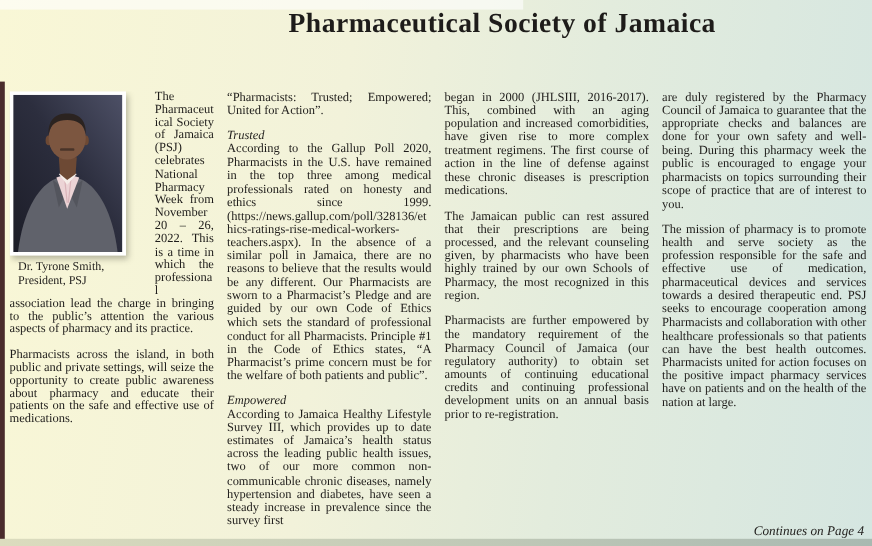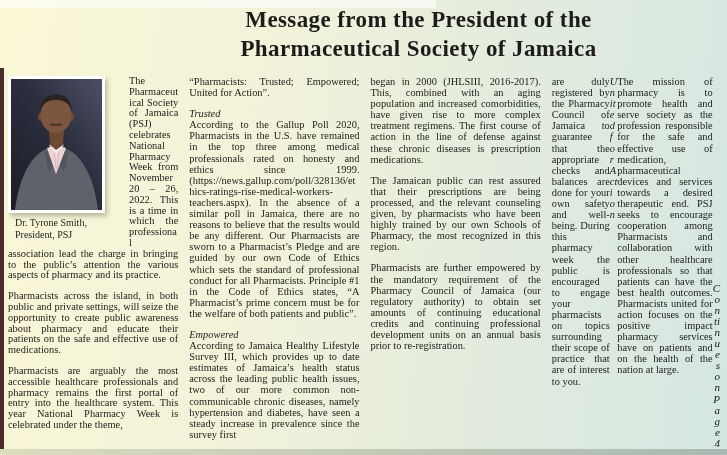--- a/index.html
+++ b/index.html
@@ -23,34 +23,33 @@
     text-align:justify; }
   .col-1 { line-height:10.8px; }
   .col p { margin:0 0 10px; overflow-wrap:anywhere; }
   .col p.subhead { margin:0;font-style:italic; }
   .photo-block { float:left; width:114px; margin:0 7px 2px 0; }
   .photo-frame { background:#ffffff; padding:3px; width:91px;
     box-shadow:2px 3px 5px rgba(60,60,50,.35); }
   .photo-frame svg { display:block; }
   .caption { font-size:10px; line-height:12px; margin:4px 0 0 7px;
     text-align:left; }
-  .col-4 { display:flex; flex-direction:row; }
+  .col-4 { display:flex; flex-direction:column; }
   .continues { margin:10px 2px 0 0 !important; text-align:right;
     font-weight:normal; font-style:italic; font-size:11px; margin-top:auto !important; }
 </style>
 </head>
 <body>
 
 <div class="page">
   <div class="top-light"></div>
   <div class="edge-strip"></div>
   <div class="bottom-strip"></div>
 
   <div class="title">
-    <div>Message from the President of the</div>
     <div>Pharmaceutical Society of Jamaica</div>
   </div>
 
   <div class="columns">
 
     <div class="col col-1">
       <div class="photo-block">
         <div class="photo-frame">
           <svg width="91" height="131" viewBox="0 0 91 131">
             <defs>
@@ -76,38 +75,36 @@
             <rect x="39" y="44.5" width="12" height="2.2" rx="1" fill="#33261f" opacity="0.7"></rect>
           </svg>
         </div>
         <div class="caption">
           <div>Dr. Tyrone Smith,</div>
           <div>President, PSJ</div>
         </div>
       </div>
       <p>The Pharmaceutical Society of Jamaica (PSJ) celebrates National Pharmacy Week from November 20 – 26, 2022. This is a time in which the professional association lead the charge in bringing to the public’s attention the various aspects of pharmacy and its practice.</p>
       <p>Pharmacists across the island, in both public and private settings, will seize the opportunity to create public awareness about pharmacy and educate their patients on the safe and effective use of medications.</p>
-      <p>Pharmacists are arguably the most accessible healthcare professionals and pharmacy remains the first portal of entry into the healthcare system. This year National Pharmacy Week is celebrated under the theme,</p>
     </div>
 
     <div class="col col-2">
       <p>“Pharmacists: Trusted; Empowered; United for Action”.</p>
       <p class="subhead">Trusted</p>
       <p>According to the Gallup Poll 2020, Pharmacists in the U.S. have remained in the top three among medical professionals rated on honesty and ethics since 1999. (https://news.gallup.com/poll/328136/ethics-ratings-rise-medical-workers-teachers.aspx). In the absence of a similar poll in Jamaica, there are no reasons to believe that the results would be any different. Our Pharmacists are sworn to a Pharmacist’s Pledge and are guided by our own Code of Ethics which sets the standard of professional conduct for all Pharmacists. Principle #1 in the Code of Ethics states, “A Pharmacist’s prime concern must be for the welfare of both patients and public”.</p>
       <p class="subhead">Empowered</p>
       <p>According to Jamaica Healthy Lifestyle Survey III, which provides up to date estimates of Jamaica’s health status across the leading public health issues, two of our more common non-communicable chronic diseases, namely hypertension and diabetes, have seen a steady increase in prevalence since the survey first</p>
     </div>
 
     <div class="col col-3">
       <p>began in 2000 (JHLSIII, 2016-2017). This, combined with an aging population and increased comorbidities, have given rise to more complex treatment regimens. The first course of action in the line of defense against these chronic diseases is prescription medications.</p>
       <p>The Jamaican public can rest assured that their prescriptions are being processed, and the relevant counseling given, by pharmacists who have been highly trained by our own Schools of Pharmacy, the most recognized in this region.</p>
       <p>Pharmacists are further empowered by the mandatory requirement of the Pharmacy Council of Jamaica (our regulatory authority) to obtain set amounts of continuing educational credits and continuing professional development units on an annual basis prior to re-registration.</p>
     </div>
 
     <div class="col col-4">
       <p>are duly registered by the Pharmacy Council of Jamaica to guarantee that the appropriate checks and balances are done for your own safety and well-being. During this pharmacy week the public is encouraged to engage your pharmacists on topics surrounding their scope of practice that are of interest to you.</p>
-      <p class="subhead">United for Action</p>
       <p>The mission of pharmacy is to promote health and serve society as the profession responsible for the safe and effective use of medication, pharmaceutical devices and services towards a desired therapeutic end. PSJ seeks to encourage cooperation among Pharmacists and collaboration with other healthcare professionals so that patients can have the best health outcomes. Pharmacists united for action focuses on the positive impact pharmacy services have on patients and on the health of the nation at large.</p>
       <p class="continues">Continues on Page 4</p>
     </div>
 
   </div>
 </div>
 
 </body></html>

